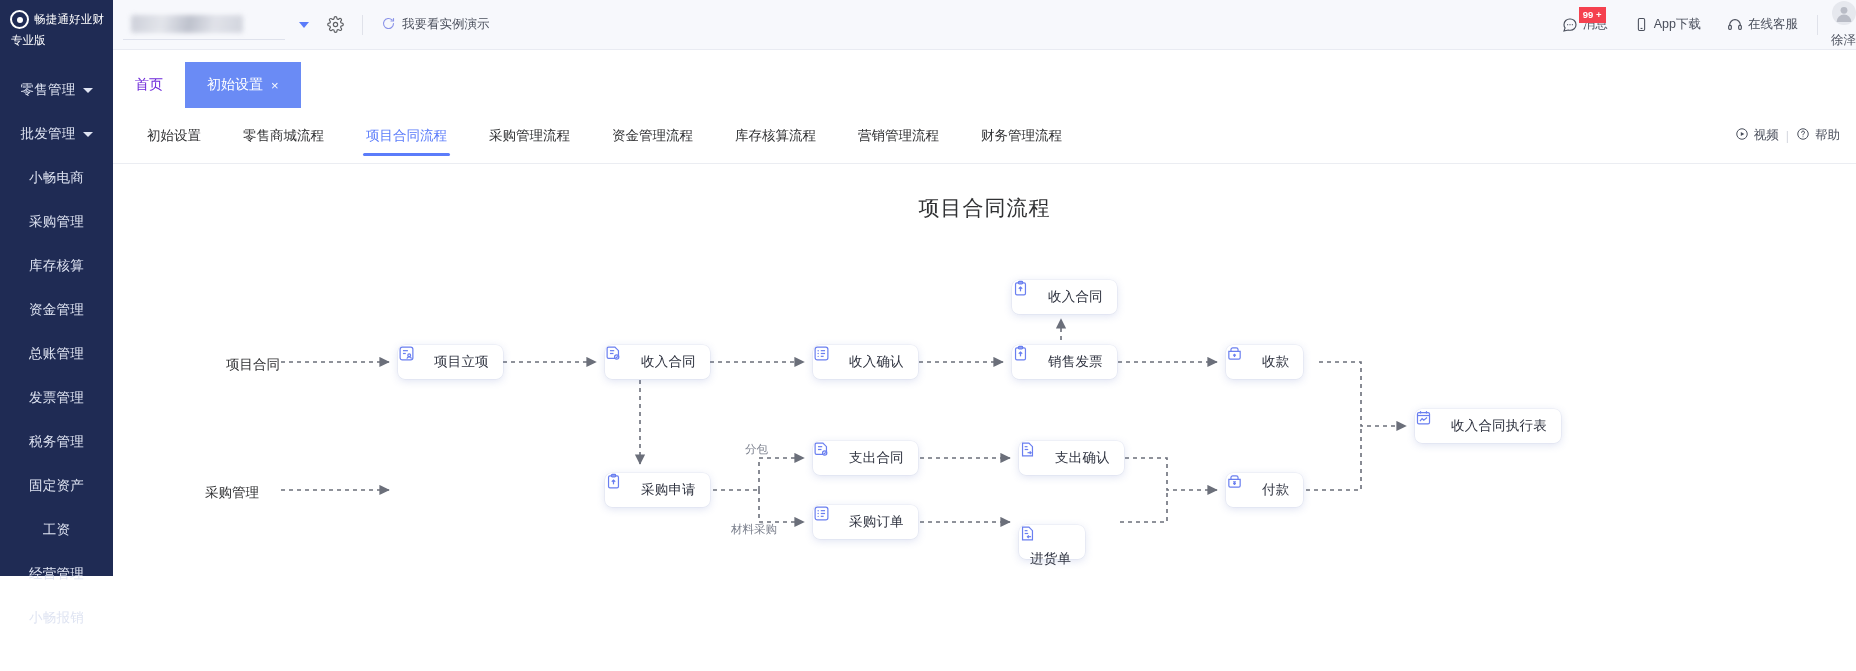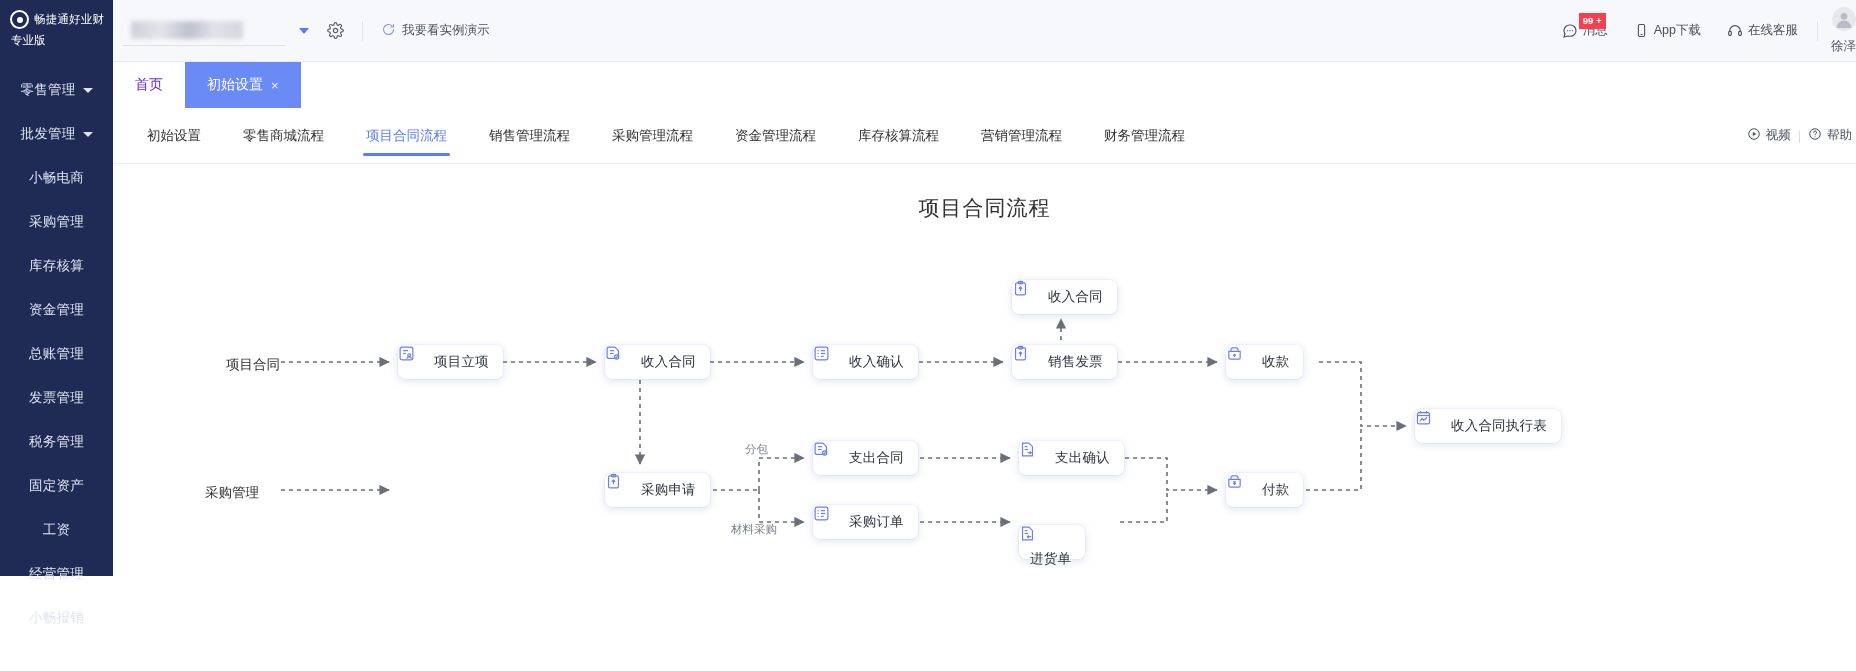--- a/index.html
+++ b/index.html
@@ -34,21 +34,21 @@
     position: relative;
   }
   .nav-item .caret {
     margin-left: 7px; width:0; height:0;
     border-left:5px solid transparent; border-right:5px solid transparent;
     border-top:5px solid #dfe4f2;
   }
 
   
   .topbar {
-    position:absolute; left:113px; top:0; width:1743px; height:62px;
+    position:absolute; left:113px; top:0; width:1743px; height:50px;
     background:#f7f8fc; border-bottom:1px solid #e9ebf2;
     display:flex; align-items:center;
   }
   .search-zone { display:flex; align-items:center; padding-left: 10px; width: 250px; }
   .search-fake {
     position: relative; width: 205px; height: 30px;
     border-bottom: 1px solid #dfe2ec;
     display:flex; align-items:flex-end;
   }
   .blur-block {
@@ -108,21 +108,21 @@
     height:56px; display:flex; align-items:center; padding: 0 21px;
   }
   .stab:first-child { margin-left: 13px; }
   .stab.active { color:#5b7cfa; }
   .stab.active::after {
     content:""; position:absolute; left:18px; right:18px; bottom:8px;
     height:3px; background:#5b7cfa; border-radius:2px;
   }
   .stab-right {
     margin-left:auto; display:flex; align-items:center; gap:0;
-    font-size:12.5px; color:#4a4f5c; padding-right:4px;
+    font-size:12.5px; color:#4a4f5c; padding-right:16px;
   }
   .stab-right .lnk { display:flex; align-items:center; gap:5px; cursor:pointer; white-space:nowrap; }
   .stab-right .sep { margin:0 7px; color:#d6d8e0; }
 
   
   .canvas {
     position:absolute; left:113px; top:164px; width:1743px; height:507px;
     background:#fff; overflow:hidden;
   }
   .chart-title {
@@ -285,21 +285,20 @@
         <span>初始设置</span>
         <span class="x">×</span>
       </div>
     </div>
 
   <div class="sectiontabs">
     <div id="section-tabs" style="display:flex;align-items:center;height:56px;">
         <div class="stab">初始设置</div>
         <div class="stab">零售商城流程</div>
         <div class="stab active">项目合同流程</div>
-        <div class="stab">销售管理流程</div>
         <div class="stab">采购管理流程</div>
         <div class="stab">资金管理流程</div>
         <div class="stab">库存核算流程</div>
         <div class="stab">营销管理流程</div>
         <div class="stab">财务管理流程</div>
       </div>
     <div class="stab-right">
       <span class="lnk">
         <span>
           <svg width="14" height="14" viewBox="0 0 24 24" fill="none" stroke="#4a4f5c" stroke-width="1.7">

